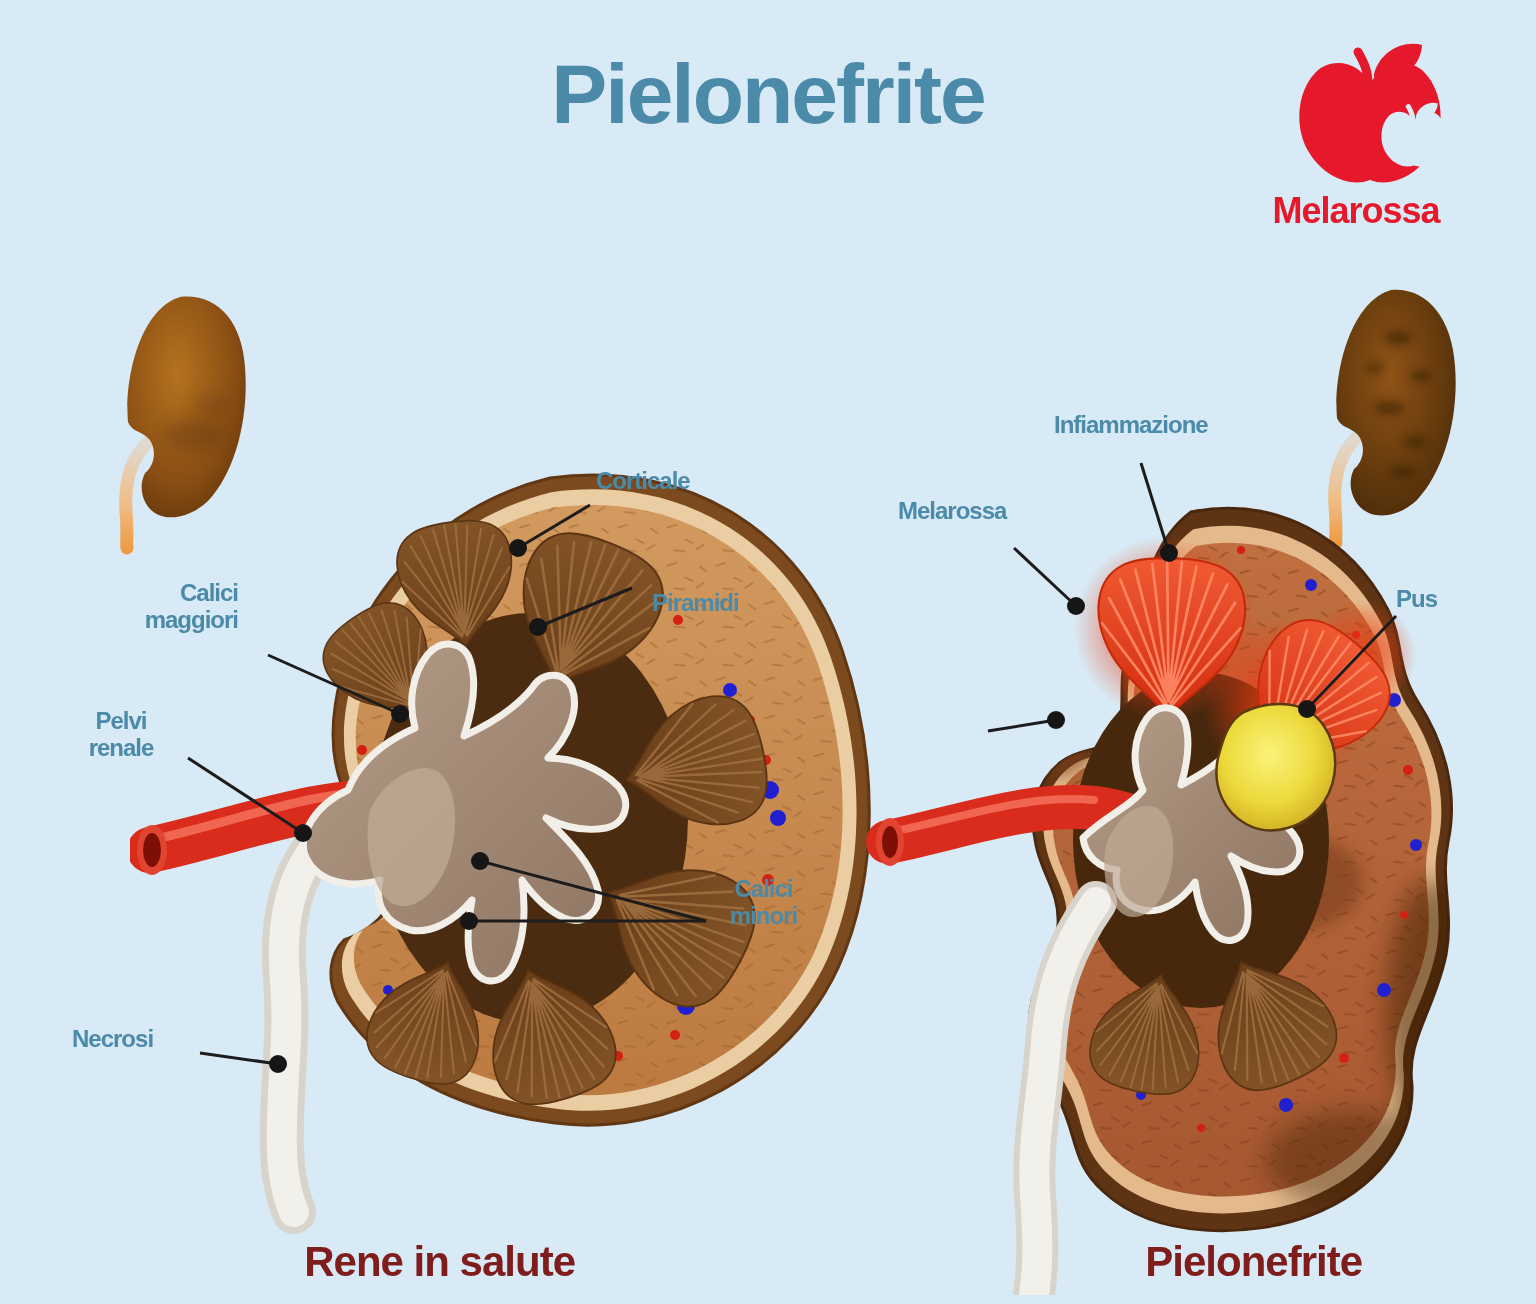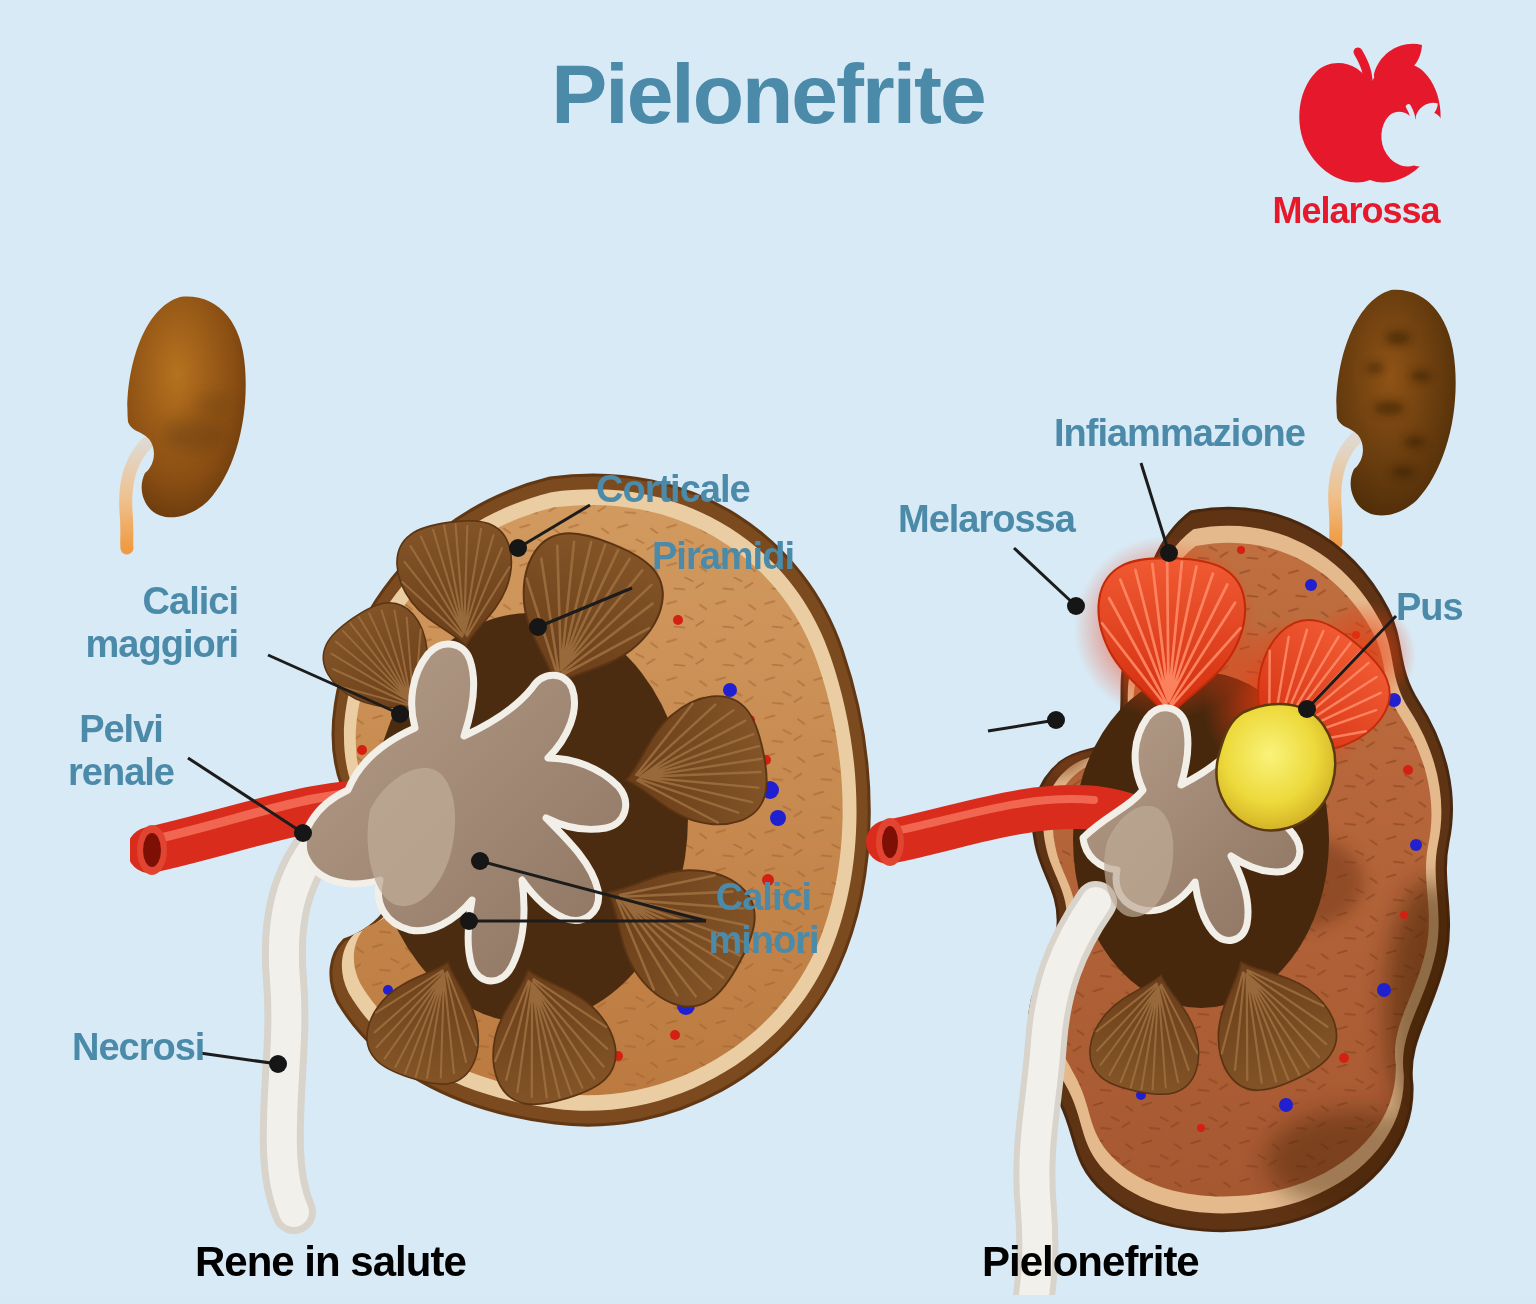--- a/index.html
+++ b/index.html
@@ -5,26 +5,26 @@
   html,body{margin:0;padding:0;background:#d7e9f4;}
   .canvas{position:relative;width:1536px;height:1295px;background:#d8eaf5;overflow:hidden;
           font-family:"Liberation Sans",sans-serif;}
   svg{display:block}
   .abs{position:absolute;}
   .title{position:absolute;top:46px;left:0;width:100%;text-align:center;
          font-size:84px;font-weight:bold;letter-spacing:-2px;color:#4b8aa9;z-index:50;}
   .logo-icon{position:absolute;left:1292px;top:42px;z-index:50;}
   .logo-text{position:absolute;left:1246px;top:190px;width:220px;text-align:center;
              color:#e5192b;font-size:36px;font-weight:bold;letter-spacing:-1px;z-index:50;}
-  .lbl{position:absolute;font-size:38px;font-weight:bold;line-height:1.12;
+  .lbl{position:absolute;font-size:24px;font-weight:bold;line-height:1.12;
        color:#4b8aa9;letter-spacing:-1px;white-space:pre-line;z-index:60;}
   .lbl.c{text-align:center}
   .lbl.r{text-align:right}
-  .caption{position:absolute;top:1238px;width:380px;text-align:left;font-size:42px;
-           font-weight:bold;letter-spacing:-1px;color:#000000;z-index:60;}
+  .caption{position:absolute;top:1238px;width:380px;text-align:right;font-size:42px;
+           font-weight:bold;letter-spacing:-1px;color:#7f1d1d;z-index:60;}
   .cap-left{left:195px}
   .cap-right{left:982px}
   .k-left{left:130px;top:450px;z-index:10;}
   .k-right{left:856px;top:450px;z-index:10;}
   .mini-left{left:95px;top:285px;z-index:10;}
   .mini-right{left:1303px;top:280px;z-index:10;}
   .overlay{left:0;top:0;z-index:40;pointer-events:none;}
 </style>
 </head>
 <body>
@@ -284,21 +284,21 @@
         <circle cx="469" cy="921" r="9"></circle>
       <circle cx="278" cy="1064" r="9"></circle>
         <circle cx="1169" cy="553" r="9"></circle>
       <circle cx="1076" cy="606" r="9"></circle>
         <circle cx="1307" cy="709" r="9"></circle>
       <circle cx="1056" cy="720" r="9"></circle>
     </g>
   </svg>
 
   <div class="lbl" style="left:596px;top:468px">Corticale</div>
-  <div class="lbl" style="left:652px;top:535px">Piramidi</div>
+  <div class="lbl" style="left:652px;top:590px">Piramidi</div>
   <div class="lbl r" style="left:70px;top:580px;width:168px">Calici
 maggiori</div>
   <div class="lbl c" style="left:62px;top:708px;width:118px">Pelvi
 renale</div>
   <div class="lbl c" style="left:706px;top:876px;width:115px">Calici
 minori</div>
   <div class="lbl" style="left:72px;top:1026px">Necrosi</div>
 
   <div class="lbl" style="left:1054px;top:412px">Infiammazione</div>
   <div class="lbl" style="left:898px;top:498px">Melarossa</div>

